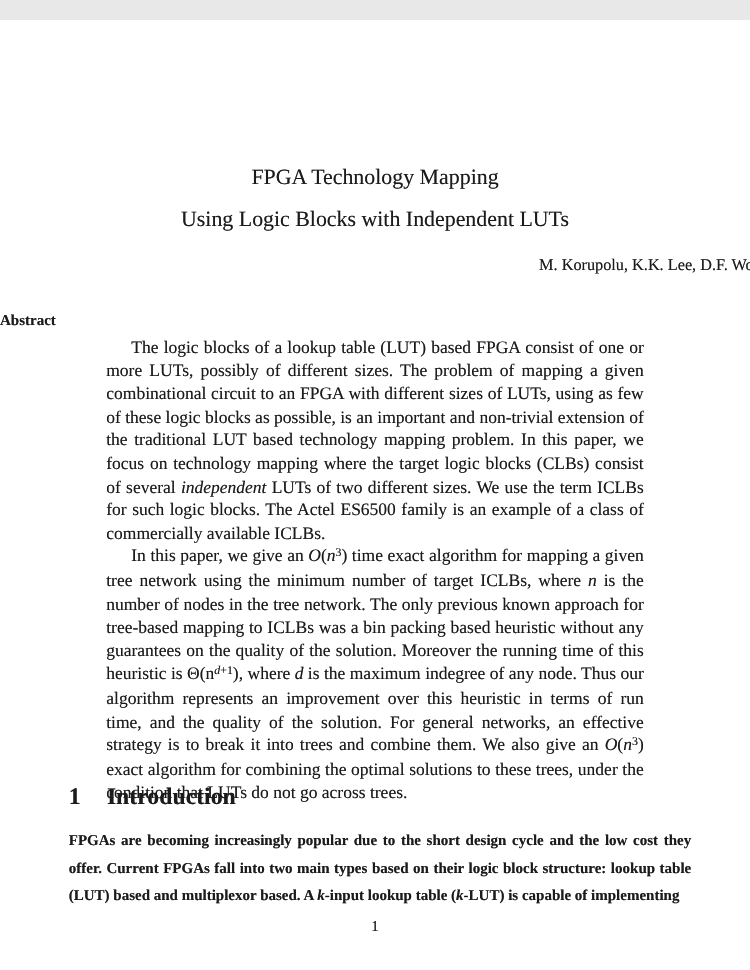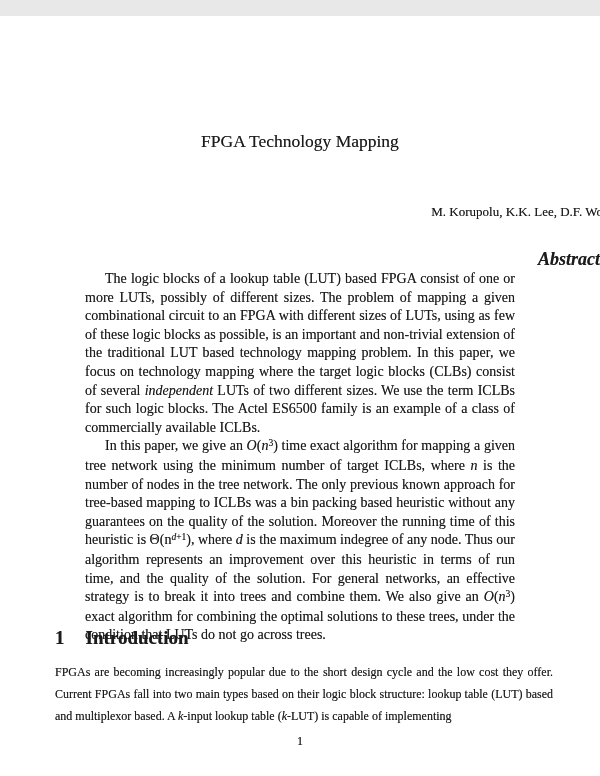--- a/index.html
+++ b/index.html
@@ -37,24 +37,23 @@
     left: 16px;
     width: 100%;
     text-align: right;
     font-size: 13px;
   }
   .abstract-heading {
     position: absolute;
     top: 233px;
     left: 0;
     width: 100%;
-    text-align: right;
-    font-size: 18px;
+    text-align: left;
+    font-size: 12px;
     font-weight: bold;
-    font-style: italic;
   }
   .abstract-body {
     position: absolute;
     top: 254px;
     left: 85px;
     width: 430px;
     font-size: 14px;
     line-height: 18.6px;
     text-align: justify;
   }
@@ -79,20 +78,21 @@
     top: 646px;
     left: 55px;
     width: 498px;
     font-size: 12px;
     line-height: 21.8px;
     text-align: justify;
   }
   .intro-body p {
     margin: 0;
     text-indent: 0;
+    font-weight: bold;
   }
   .page-number {
     position: absolute;
     top: 718px;
     left: 0;
     width: 100%;
     text-align: center;
     font-size: 12px;
   }
   .it { font-style: italic; }
@@ -103,20 +103,21 @@
     top: -0.45em;
   }
 </style>
 </head>
 <body>
 
 <div class="page" style="background: rgb(255, 255, 255); color: rgb(27, 27, 27);">
 
   <div class="title-block">
     <div class="title-line">FPGA Technology Mapping</div>
+    <div class="title-line">Using Logic Blocks with Independent LUTs</div>
   </div>
 
   <div class="authors">M. Korupolu, K.K. Lee, D.F. Wong</div>
 
   <div class="abstract-heading">Abstract</div>
 
   <div class="abstract-body">
     <p><span>The logic blocks of a lookup table (LUT) based FPGA consist of one or more LUTs, possibly of different sizes.  The problem of mapping a given combinational circuit to an FPGA with different sizes of LUTs, using as few of these logic blocks as possible, is an important and non-trivial extension of the traditional LUT based technology mapping problem.  In this paper, we focus on technology mapping where the target logic blocks (CLBs) consist of several </span><span class="it">independent</span><span> LUTs of two different sizes.  We use the term ICLBs for such logic blocks.  The Actel ES6500 family is an example of a class of commercially available ICLBs.</span></p>
     <p><span>In this paper, we give an </span><span class="it">O</span><span>(</span><span class="it">n</span><span class="sup">3</span><span>) time exact algorithm for mapping a given tree network using the minimum number of target ICLBs, where </span><span class="it">n</span><span> is the number of nodes in the tree network. The only previous known approach for tree-based mapping to ICLBs was a bin packing based heuristic without any guarantees on the quality of the solution.  Moreover the running time of this heuristic is Θ(n</span><span class="it sup">d</span><span class="sup">+1</span><span>), where </span><span class="it">d</span><span> is the maximum indegree of any node.  Thus our algorithm represents an improvement over this heuristic in terms of run time, and the quality of the solution.  For general networks, an effective strategy is to break it into trees and combine them. We also give an </span><span class="it">O</span><span>(</span><span class="it">n</span><span class="sup">3</span><span>) exact algorithm for combining the optimal solutions to these trees, under the condition that LUTs do not go across trees.</span></p>
   </div>

